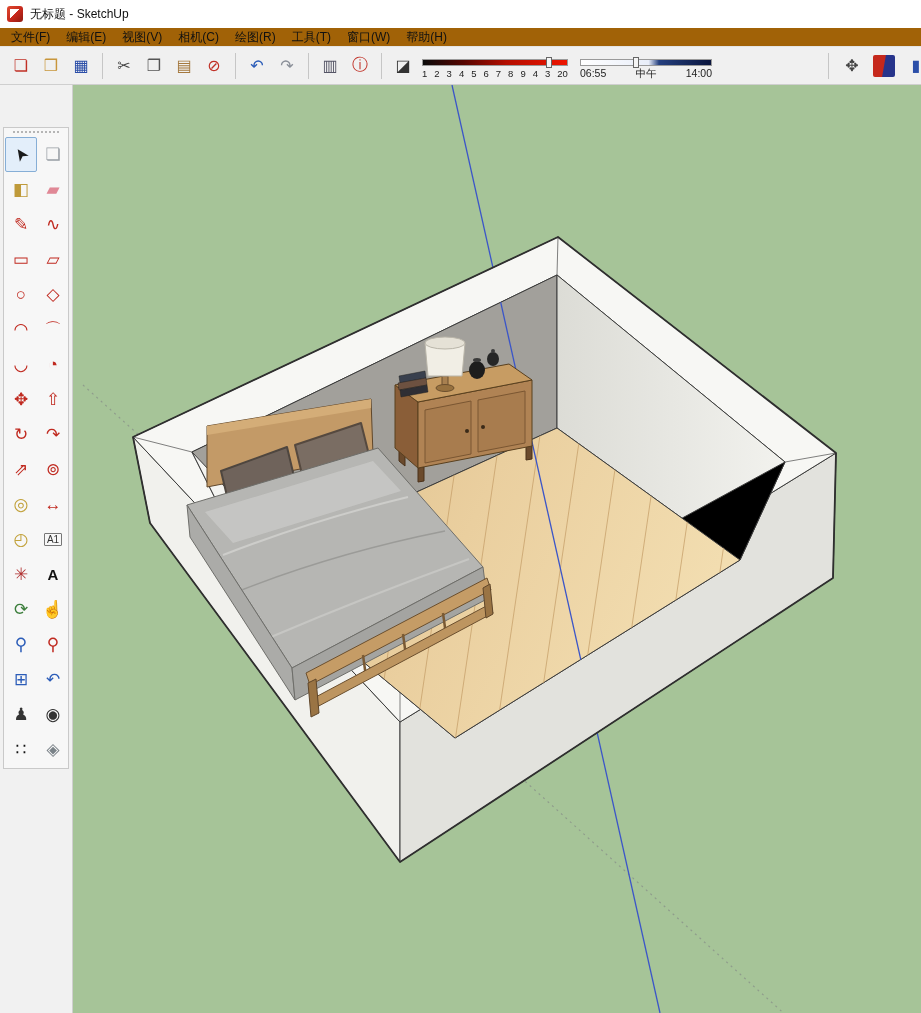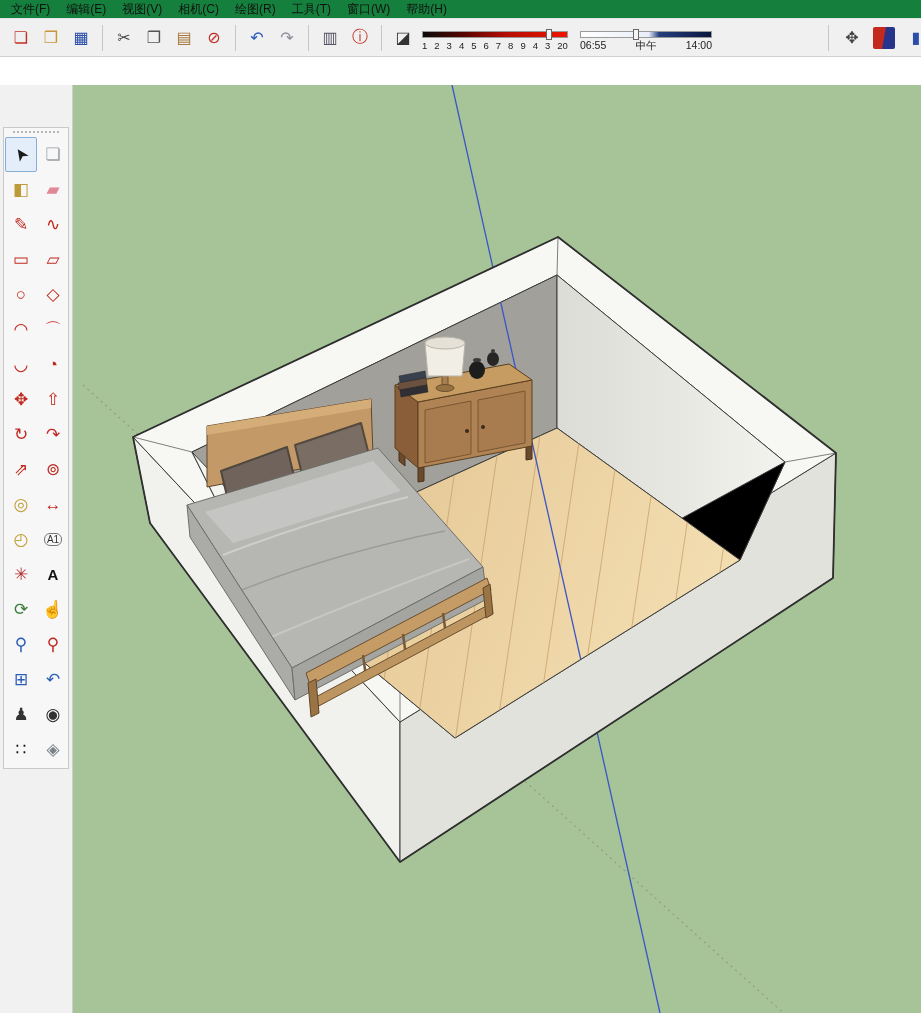--- a/index.html
+++ b/index.html
@@ -5,21 +5,21 @@
   * { box-sizing: border-box; margin: 0; padding: 0; }
   html,body { width: 921px; height: 1013px; overflow: hidden; }
   body { font-family: "Liberation Sans", sans-serif; background: #fff; position: relative; }
 
   
   .titlebar { height: 28px; background: #fff; display: flex; align-items: center; padding-left: 7px; gap: 7px; font-size: 12px; color: #111; }
   .logo { width: 16px; height: 16px; border-radius: 3px; background: linear-gradient(135deg,#e04a30 0%,#c5281c 55%,#8e1a10 100%); position: relative; flex: 0 0 auto; }
   .logo::after { content: ""; position: absolute; left: 3px; top: 3px; width: 10px; height: 10px; background: linear-gradient(135deg,#fff 45%, rgba(255,255,255,0) 46%); }
 
   
-  .menubar { height: 18px; background: #15803d; display: flex; align-items: center; font-size: 12px; color: #111; padding-left: 3px; }
+  .menubar { height: 18px; background: #a16207; display: flex; align-items: center; font-size: 12px; color: #111; padding-left: 3px; }
   .menu-item { padding: 0 8px; height: 100%; display: flex; align-items: center; cursor: default; }
 
   
   .toolbar { height: 39px; background: #f0f0f0; border-top: 1px solid #e4e4e4; border-bottom: 1px solid #cfcfcf; display: flex; align-items: center; padding: 0 6px; overflow: hidden; }
   .tbtn { min-width: 30px; height: 30px; display: flex; align-items: center; justify-content: center; font-size: 16px; background: none; border: none; border-radius: 3px; cursor: pointer; flex: 0 0 auto; }
   .sep { width: 1px; height: 26px; background: #c6c6c6; margin: 0 6px; flex: 0 0 auto; }
   .shadow-group { display: flex; align-items: flex-start; gap: 12px; margin-left: 4px; flex: 0 0 auto; }
   .slider { display: flex; flex-direction: column; gap: 2px; padding-top: 6px; }
   .track { height: 7px; border: 1px solid #9a9a9a; position: relative; }
   .months .track { width: 146px; background: linear-gradient(90deg,#0a0a0a 0%,#550500 28%,#b40e00 58%,#ee1500 100%); }
@@ -44,20 +44,24 @@
 
   
   .canvas { position: absolute; left: 73px; top: 85px; width: 848px; height: 928px; background: #a6c498; }
   .canvas svg { display: block; }
 </style>
 </head>
 <body>
 
 <div class="app">
 
+  <div class="titlebar">
+    <div class="logo"></div>
+    <span>无标题 - SketchUp</span>
+  </div>
 
   <div class="menubar">
     <div class="menu-item">文件(F)</div>
     <div class="menu-item">编辑(E)</div>
     <div class="menu-item">视图(V)</div>
     <div class="menu-item">相机(C)</div>
     <div class="menu-item">绘图(R)</div>
     <div class="menu-item">工具(T)</div>
     <div class="menu-item">窗口(W)</div>
     <div class="menu-item">帮助(H)</div>
@@ -218,21 +222,21 @@
         <div class="tool">
             <span style="color: rgb(194, 162, 60);">◎</span>
           </div>
         <div class="tool">
             <span style="color: rgb(192, 42, 32);">↔</span>
           </div>
         <div class="tool">
             <span style="color: rgb(194, 162, 60);">◴</span>
           </div>
         <div class="tool">
-            <span class="ttxt" style="color: rgb(51, 51, 51); border-radius: 6px;">A1</span>
+            <span class="ttxt" style="color: rgb(51, 51, 51);">A1</span>
           </div>
         <div class="tool">
             <span style="color: rgb(176, 48, 48);">✳</span>
           </div>
         <div class="tool">
             <span class="t3d" style="color: rgb(17, 17, 17);">A</span>
           </div>
         <div class="tool">
             <span style="color: rgb(58, 125, 58);">⟳</span>
           </div>

